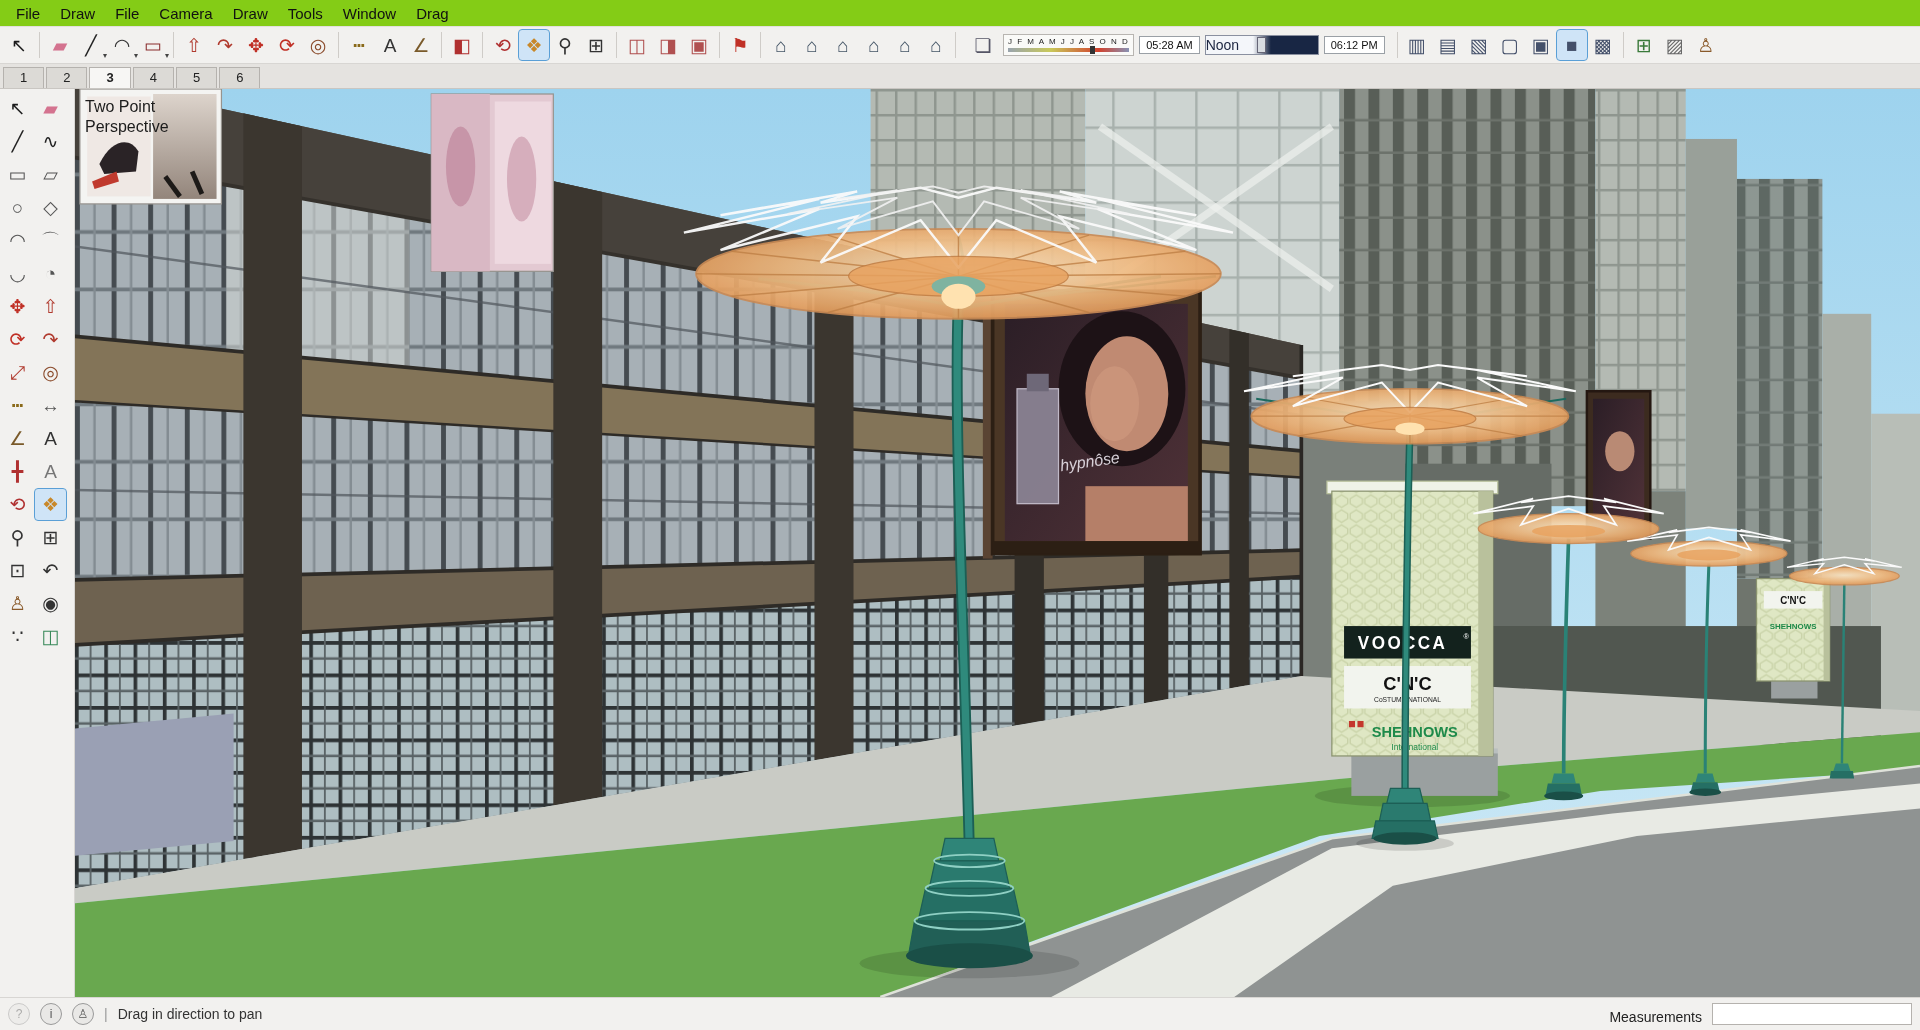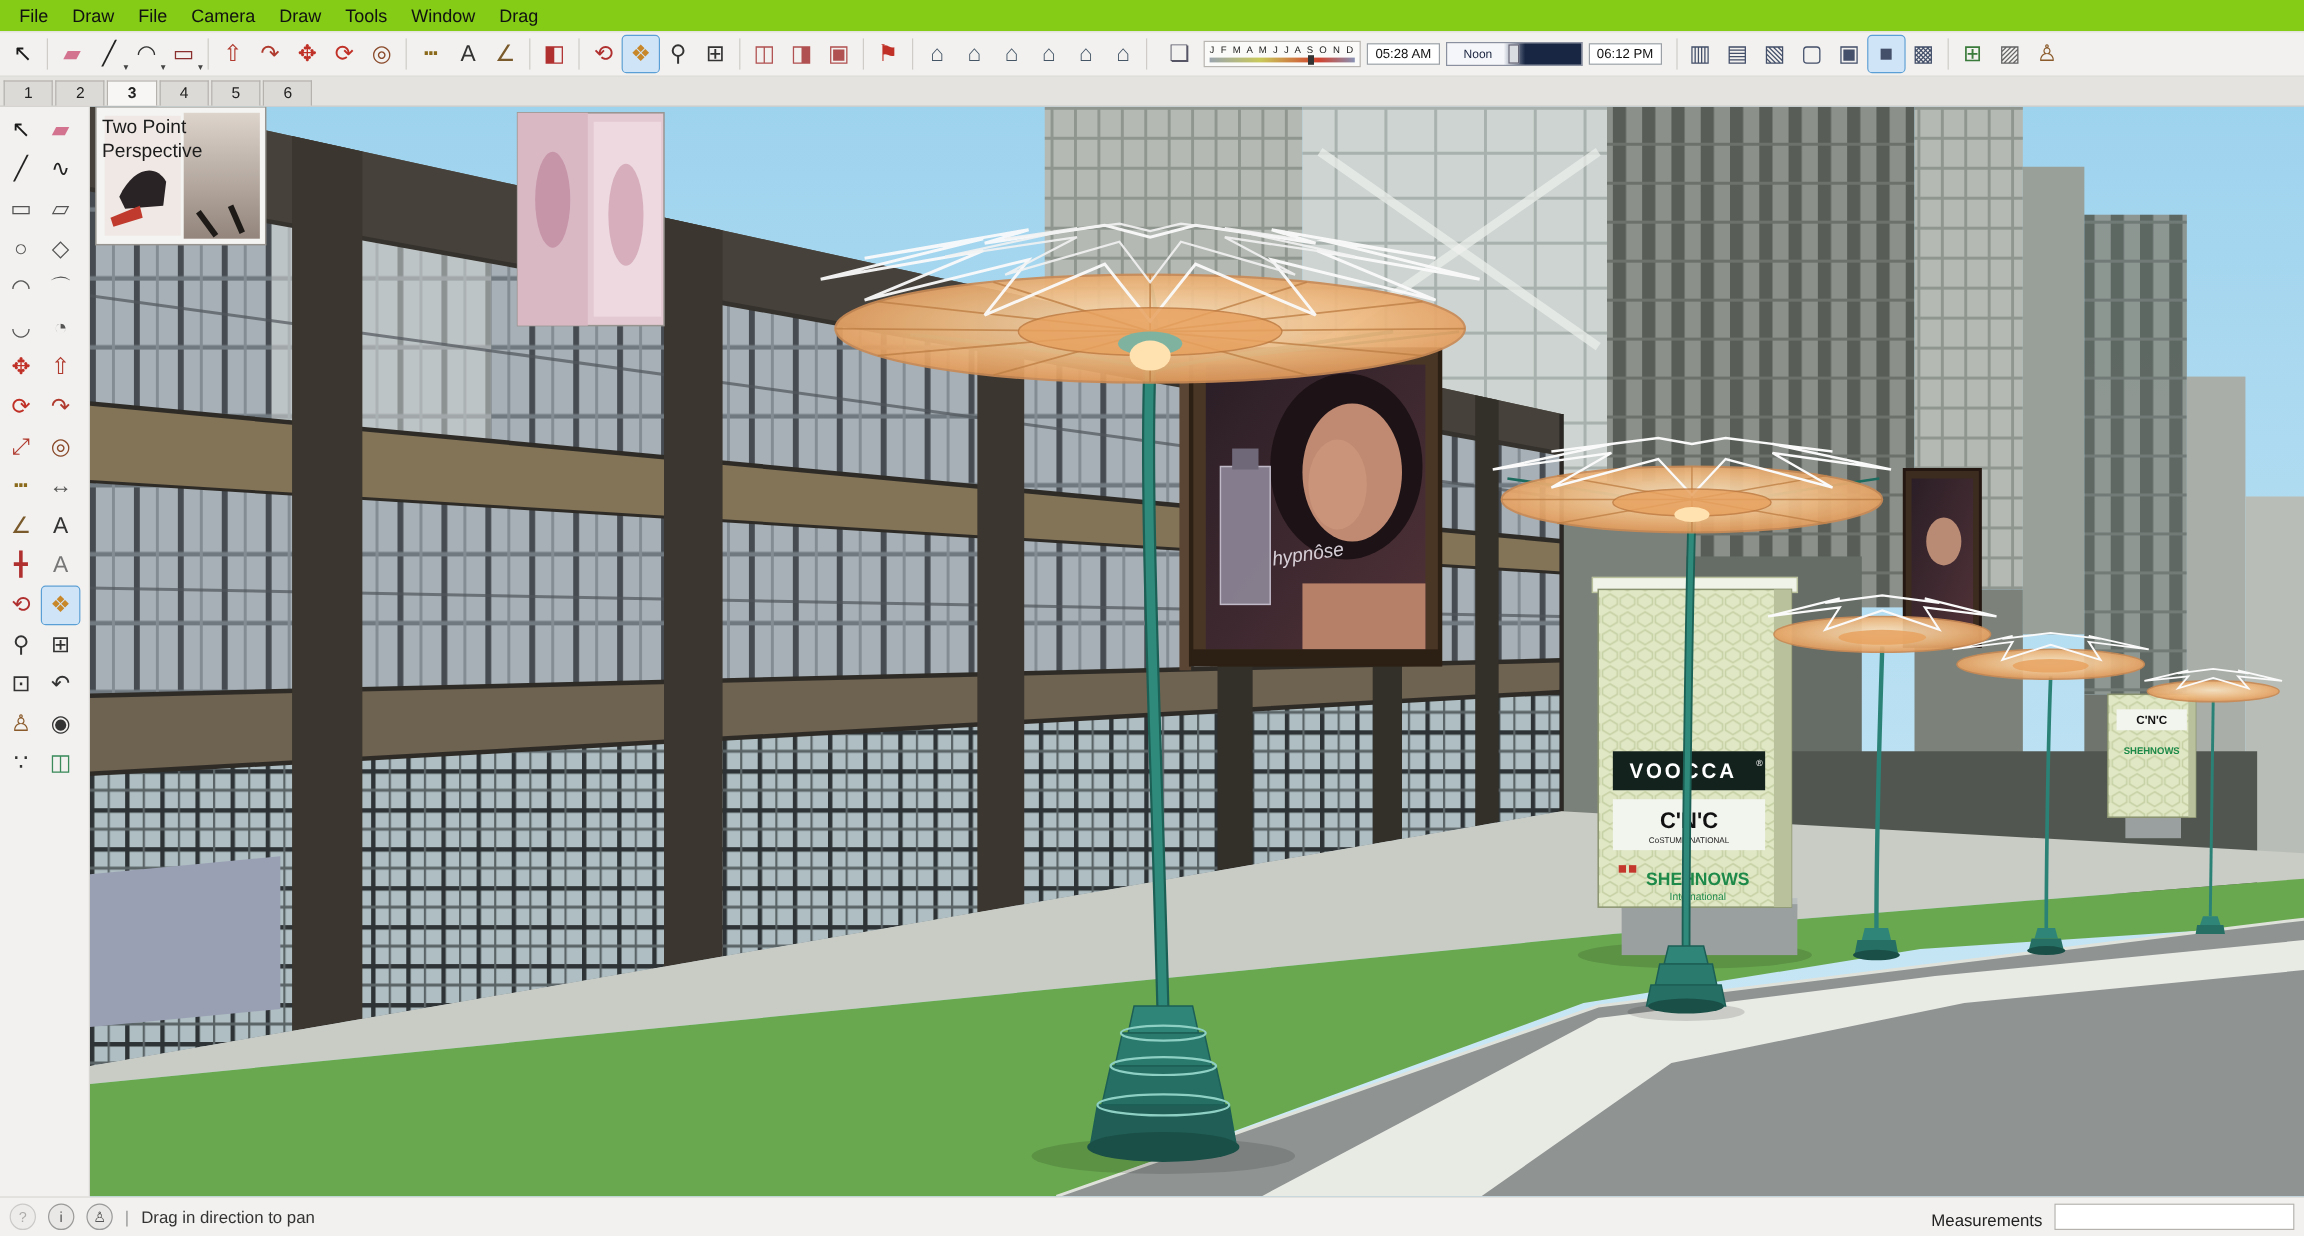--- a/index.html
+++ b/index.html
@@ -33,21 +33,21 @@
 
   .shadow-widget{display:flex;align-items:center;gap:5px;margin:0 8px;flex:0 0 auto;}
   .month-strip{display:flex;flex-direction:column;border:1px solid #b8b5b1;background:#fafaf8;padding:2px 4px 3px;}
   .months{font-size:8px;letter-spacing:1.5px;color:#222;line-height:1.2;white-space:nowrap;}
   .month-bar{height:4px;margin-top:1px;position:relative;
              background:linear-gradient(90deg,#9aa4ae 0%,#c9c95a 35%,#d2422e 75%,#8892b4 100%);}
   .month-bar .thumb{position:absolute;left:68%;top:-2px;width:5px;height:8px;background:#333;}
   .time-box{border:1px solid #9aa0a6;background:#fff;font-size:11px;padding:2px 6px;color:#111;white-space:nowrap;}
   .time-slider{width:112px;height:18px;border:1px solid #8a90a0;position:relative;display:flex;align-items:center;
                background:linear-gradient(90deg,#f4f6fa 0%,#f4f6fa 42%,#182644 58%,#182644 100%);}
-  .time-slider .noon{font-size:10px;color:#1c2540;margin-left:14px;}
+  .time-slider .noon{font-size:14px;color:#1c2540;}
   .time-slider .thumb{position:absolute;left:46%;top:1px;width:7px;height:14px;background:#d9dde2;border:1px solid #667;}
 
   
   .tabsbar{height:24px;background:#e5e3e0;display:flex;align-items:flex-end;gap:2px;
            padding-left:3px;border-bottom:1px solid #c9c6c2;flex:0 0 auto;}
   .scene-tab{font-size:13px;padding:2px 16px 3px;background:#dcdad6;border:1px solid #b5b2ae;border-bottom:none;color:#222;}
   .scene-tab.active{background:#f7f6f4;font-weight:bold;}
 
   
   .main{flex:1 1 auto;display:flex;min-height:0;}

